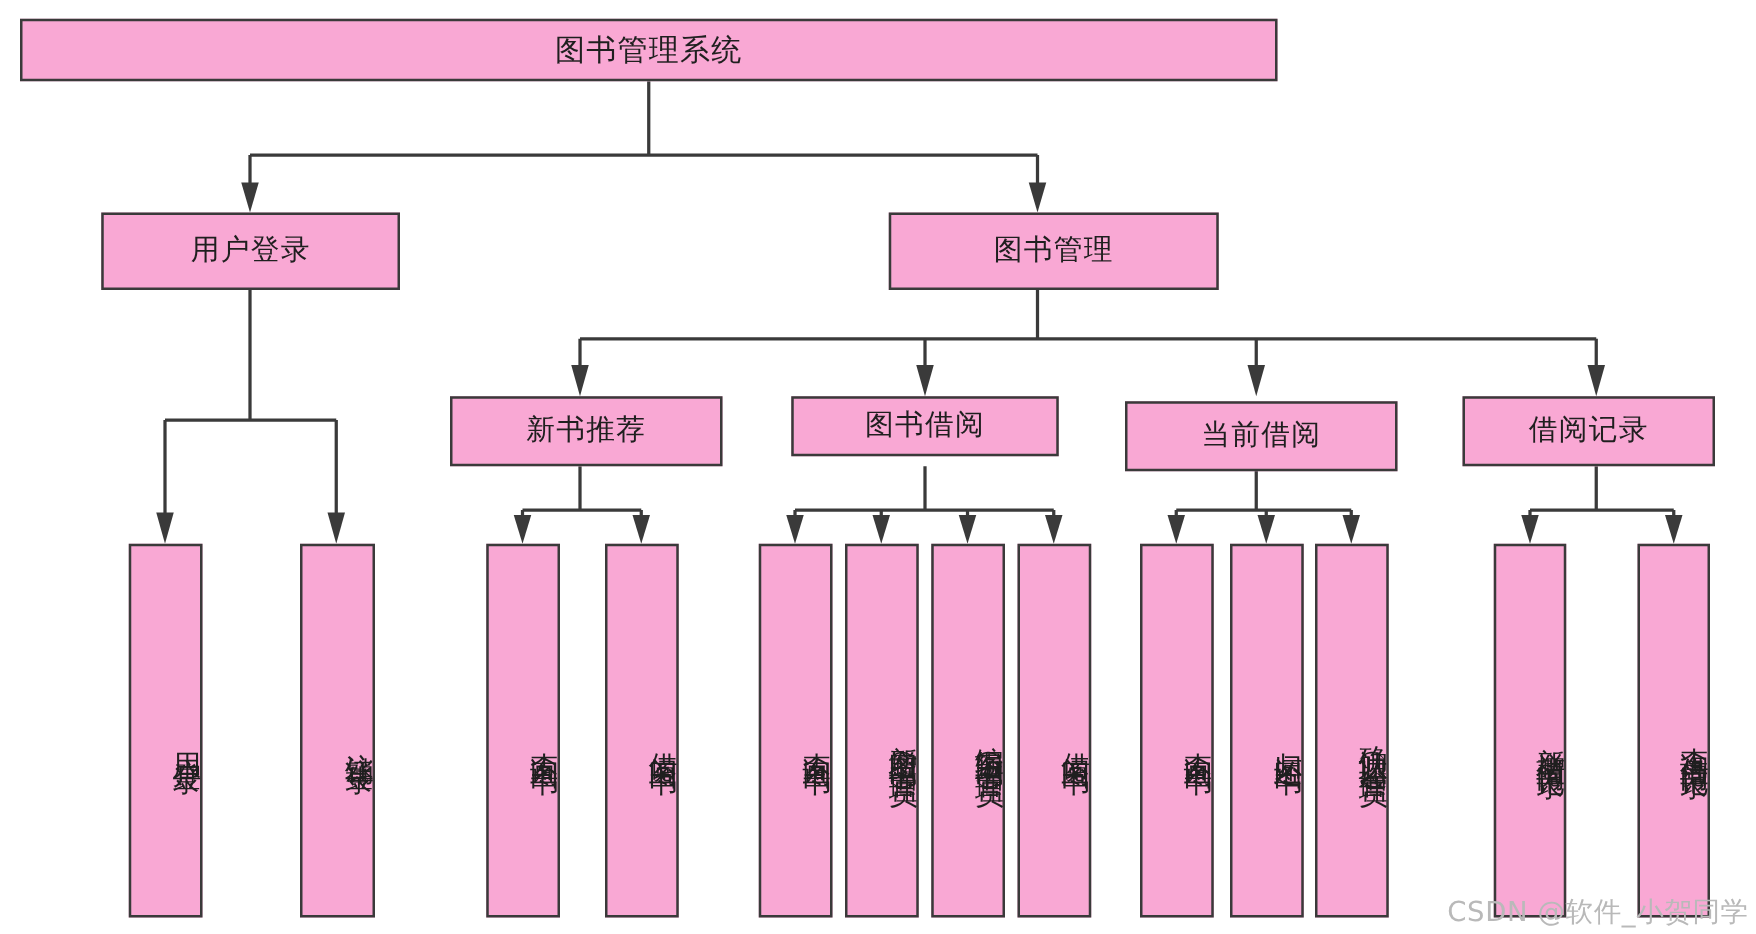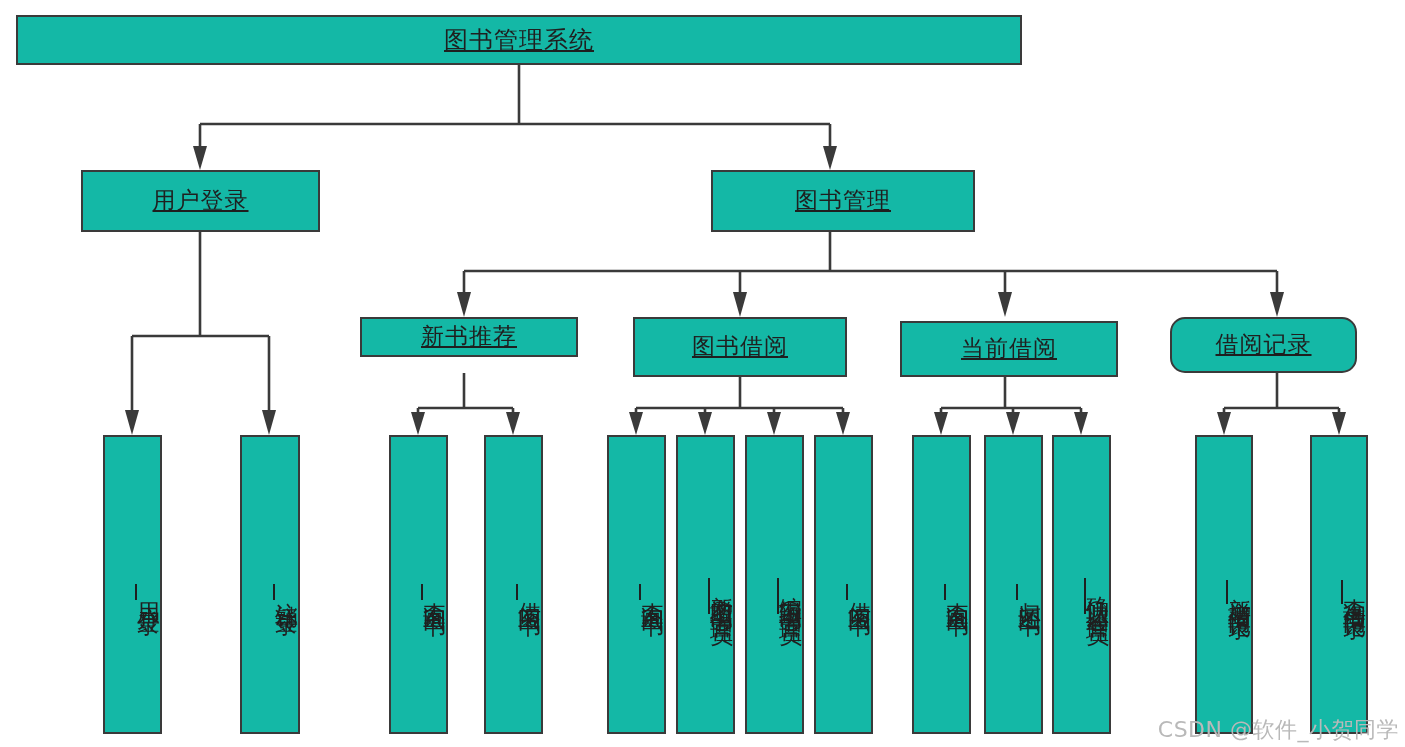--- a/index.html
+++ b/index.html
@@ -13,27 +13,26 @@
     position:relative;
     width:1405px;
     height:747px;
     background:#ffffff;
     overflow:hidden;
   }
   
   .node{
     position:absolute;
     box-sizing:border-box;
-    background:#14b8a6;
+    background:#f9a8d4;
     border:2.5px solid #3a3a3a;
     display:flex;
     align-items:center;
     justify-content:center;
     color:#1f1f1f;
-    text-decoration:underline;
   }
   .node.horizontal{
     font-size:23px;
     letter-spacing:1px;
     line-height:1.1;
   }
   .node.root{ font-size:24px; }
   .node.vertical{
     font-size:23px;
     writing-mode:vertical-rl;
@@ -134,24 +133,24 @@
     <polygon points="1217,412 1231,412 1224,435"></polygon>
     <line x1="1339" y1="408" x2="1339" y2="414"></line>
     <polygon points="1332,412 1346,412 1339,435"></polygon>
   </svg>
 
   <div class="node horizontal root" style="left: 16px; top: 15px; width: 1006px; height: 50px;">图书管理系统</div>
 
   <div class="node horizontal" style="left: 81px; top: 170px; width: 239px; height: 62px;">用户登录</div>
   <div class="node horizontal" style="left: 711px; top: 170px; width: 264px; height: 62px;">图书管理</div>
 
-  <div class="node horizontal" style="left: 360px; top: 317px; width: 218px; height: 40px;">新书推荐</div>
-  <div class="node horizontal" style="left: 633px; top: 317px; width: 214px; height: 60px;">图书借阅</div>
+  <div class="node horizontal" style="left: 360px; top: 317px; width: 218px; height: 56px;">新书推荐</div>
+  <div class="node horizontal" style="left: 633px; top: 317px; width: 214px; height: 48px;">图书借阅</div>
   <div class="node horizontal" style="left: 900px; top: 321px; width: 218px; height: 56px;">当前借阅</div>
-  <div class="node horizontal" style="left: 1170px; top: 317px; width: 187px; height: 56px; border-radius: 15px;">借阅记录</div>
+  <div class="node horizontal" style="left: 1170px; top: 317px; width: 202px; height: 56px;">借阅记录</div>
 
   <div class="node vertical" style="left: 103px; top: 435px; width: 59px; height: 299px;">用户登录</div>
   <div class="node vertical" style="left: 240px; top: 435px; width: 60px; height: 299px;">注销登录</div>
 
   <div class="node vertical" style="left: 389px; top: 435px; width: 59px; height: 299px;">查询图书</div>
   <div class="node vertical" style="left: 484px; top: 435px; width: 59px; height: 299px;">借阅图书</div>
 
   <div class="node vertical" style="left: 607px; top: 435px; width: 59px; height: 299px;">查询图书</div>
   <div class="node vertical tall" style="left: 676px; top: 435px; width: 59px; height: 299px;">新增图书（管理员）</div>
   <div class="node vertical tall" style="left: 745px; top: 435px; width: 59px; height: 299px;">编辑图书（管理员）</div>

